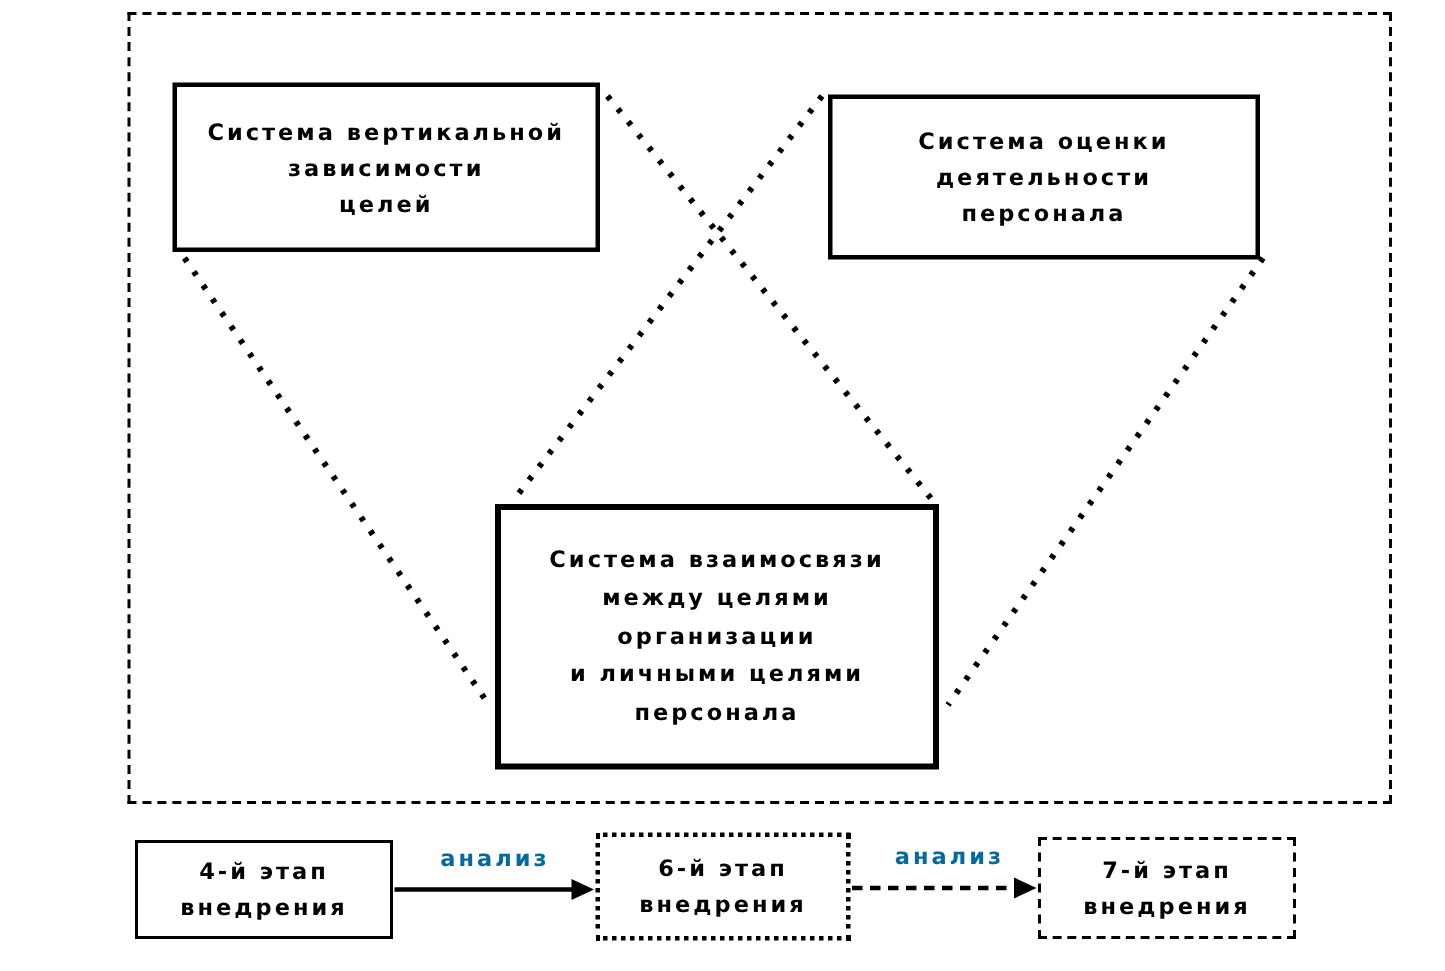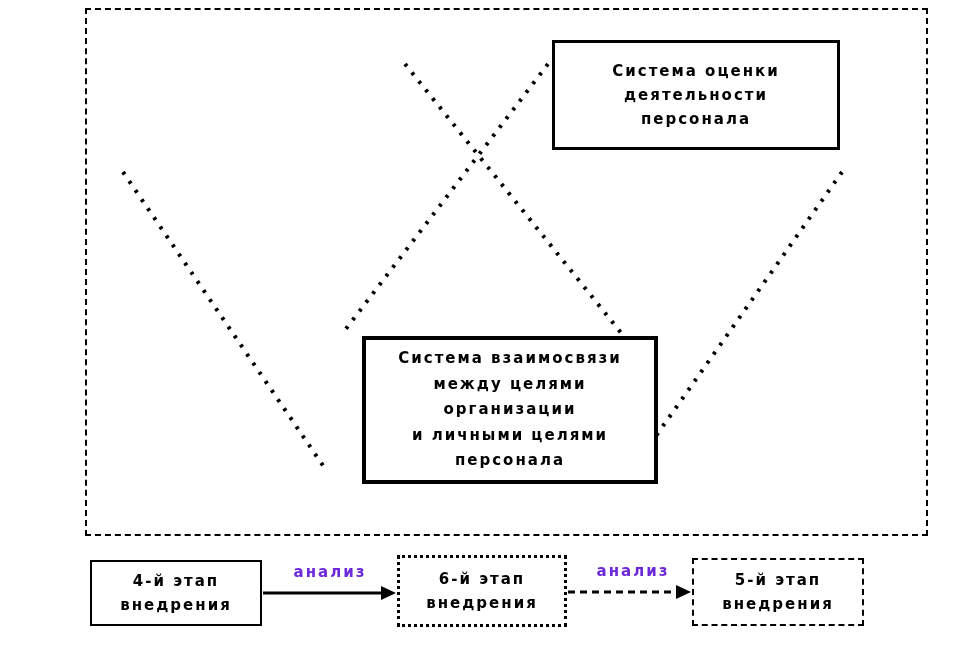--- a/index.html
+++ b/index.html
@@ -43,30 +43,29 @@
     line-height: 1.6;
     white-space: pre-line;
     color: #000;
   }
   .box-top-left {
     left: 115px; top: 55px;
     width: 285px; height: 113px;
     border: 3px solid #000;
   }
   .box-top-right {
-    left: 552px; top: 40px;
+    left: 552px; top: 63px;
     width: 288px; height: 110px;
     border: 3px solid #000;
   }
   .box-bottom {
     left: 330px; top: 336px;
-    width: 296px; height: 148px;
+    width: 296px; height: 177px;
     border: 4px solid #000;
     line-height: 1.7;
-    margin-left: 32px;
   }
   .stage-box {
     font-size: 15px;
     line-height: 1.6;
   }
   .stage-1 {
     left: 90px; top: 560px;
     width: 172px; height: 66px;
     border: 2px solid #000;
   }
@@ -78,21 +77,21 @@
   .stage-3 {
     left: 692px; top: 558px;
     width: 172px; height: 68px;
     border: 2px dashed #000;
   }
   .arrow-label {
     position: absolute;
     font-weight: bold;
     font-size: 15px;
     letter-spacing: 2px;
-    color: #6d28d9;
+    color: #0369a1;
     text-align: center;
   }
   .arrow-label-1 { left: 270px; top: 563px; width: 120px; }
   .arrow-label-2 { left: 578px; top: 562px; width: 110px; }
 </style>
 </head>
 <body>
 
 <div id="canvas">
 
@@ -105,20 +104,23 @@
 
     <line x1="263" y1="593" x2="384" y2="593" stroke="#000" stroke-width="3"></line>
     <polygon points="396,593 381,586 381,600" fill="#000"></polygon>
 
     <line x1="568" y1="592" x2="679" y2="592" stroke="#000" stroke-width="3" stroke-dasharray="7 5"></line>
     <polygon points="691,592 676,585 676,599" fill="#000"></polygon>
   </svg>
 
   <div class="frame"></div>
 
+  <div class="box box-top-left">Система вертикальной
+зависимости
+целей</div>
 
   <div class="box box-top-right">Система оценки
 деятельности
 персонала</div>
 
   <div class="box box-bottom">Система взаимосвязи
 между целями
 организации
 и личными целями
 персонала</div>
@@ -126,16 +128,16 @@
   <div class="box stage-box stage-1">4-й этап
 внедрения</div>
 
   <div class="arrow-label arrow-label-1">анализ</div>
 
   <div class="box stage-box stage-2">6-й этап
 внедрения</div>
 
   <div class="arrow-label arrow-label-2">анализ</div>
 
-  <div class="box stage-box stage-3">5-й этап
+  <div class="box stage-box stage-3">7-й этап
 внедрения</div>
 
 </div>
 
 </body></html>

